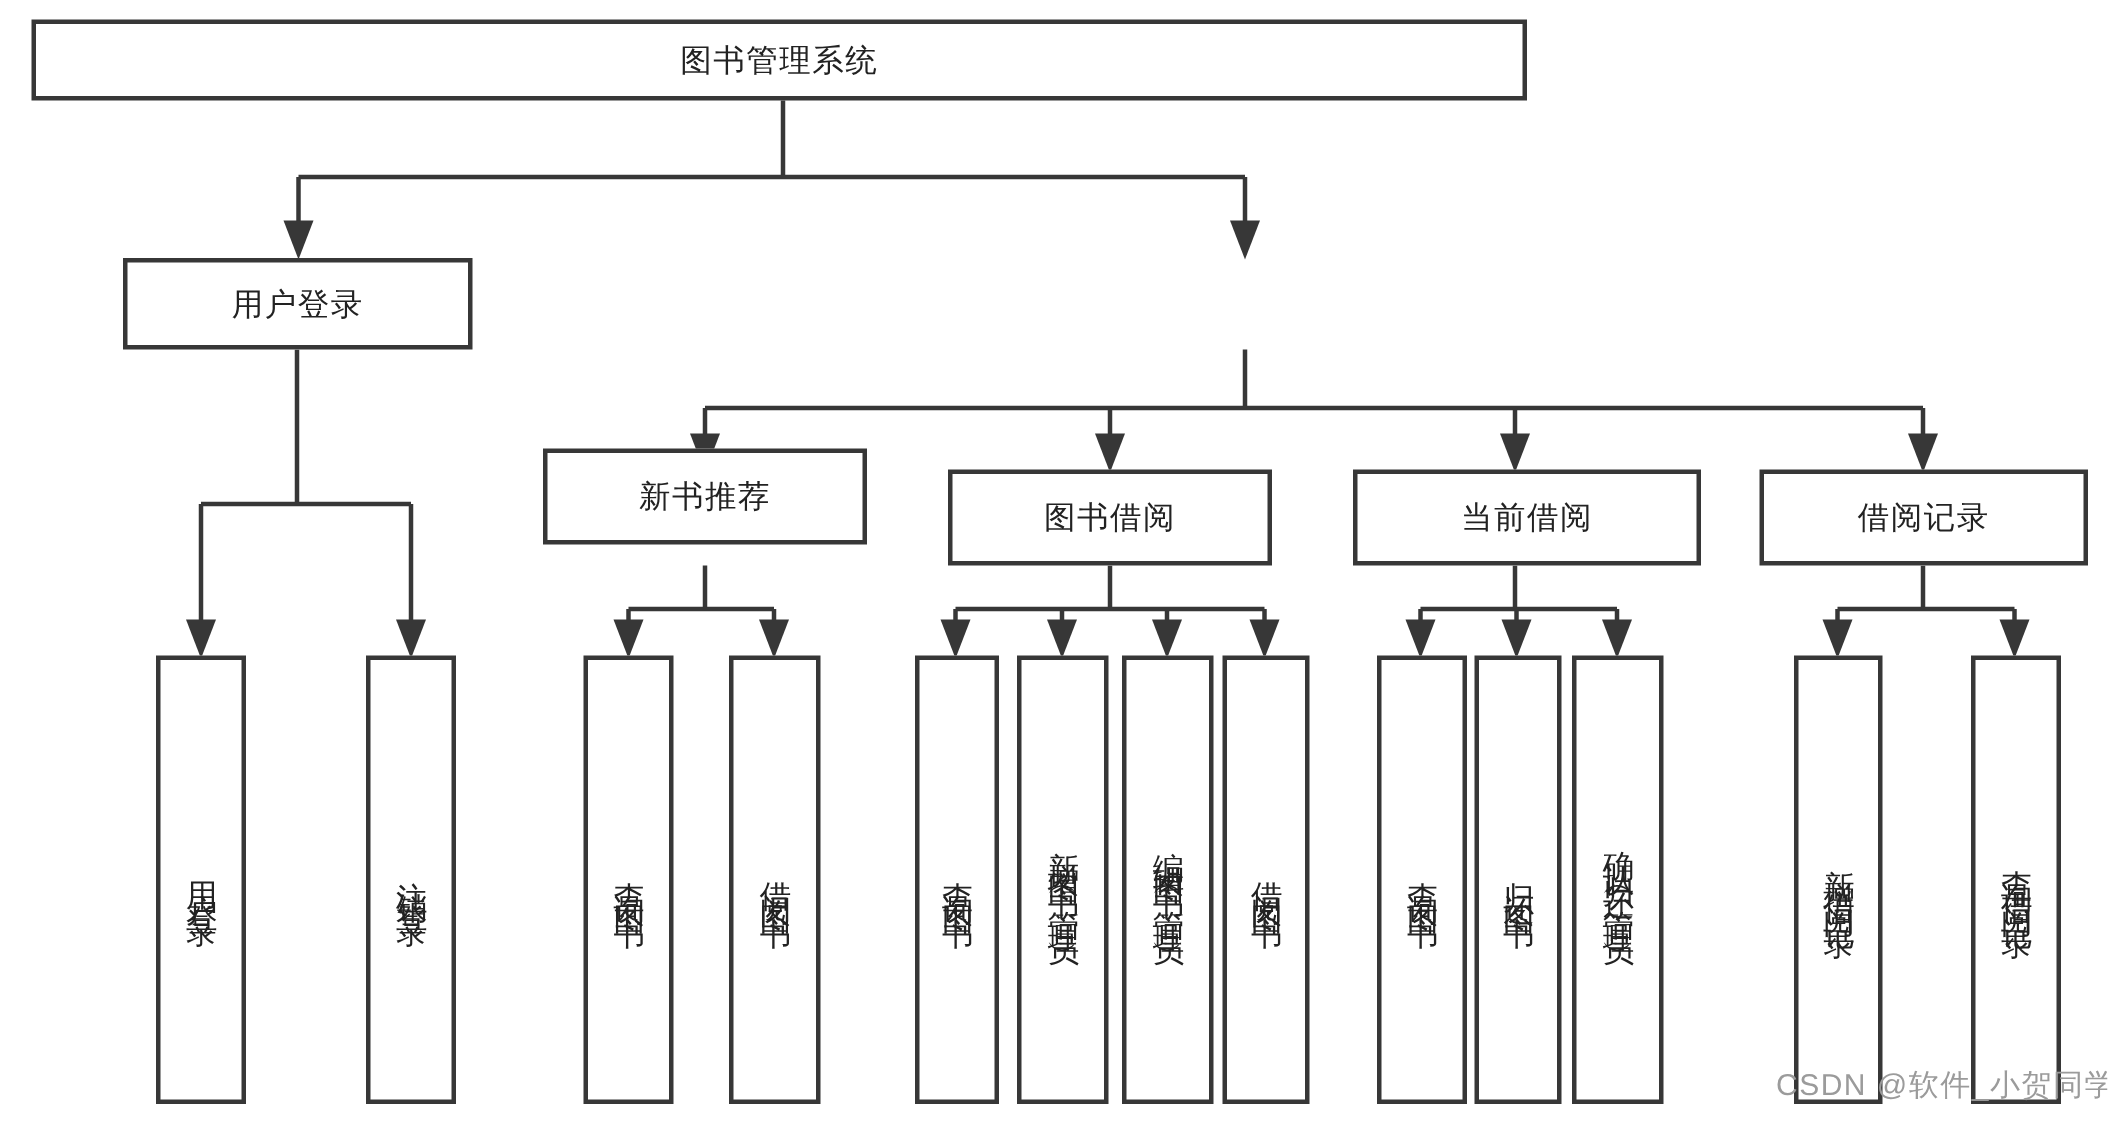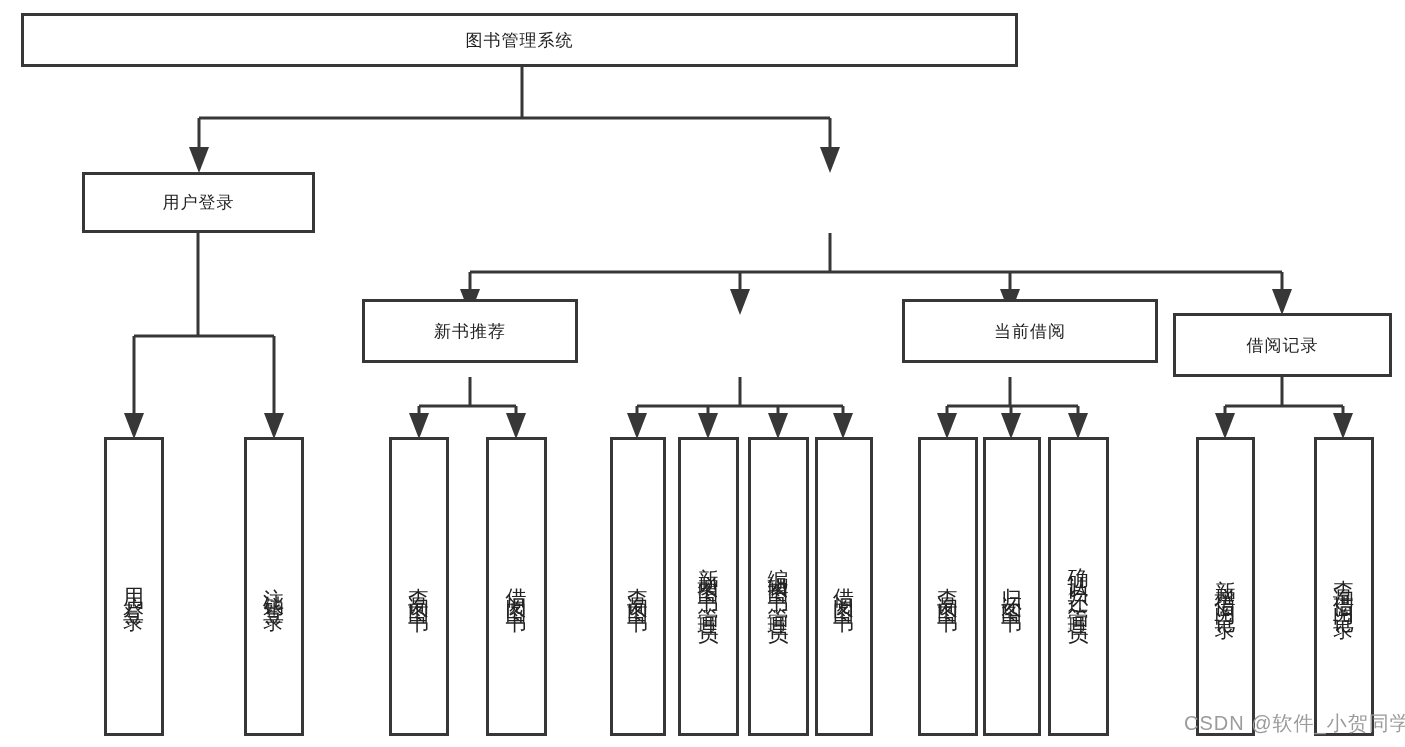--- a/index.html
+++ b/index.html
@@ -13,21 +13,21 @@
   .connectors{position:absolute;left:0;top:0;width:1405px;height:747px;}
   .node{
     position:absolute;
     box-sizing:border-box;
     border:3px solid #373737;
     background:#ffffff;
     display:flex;align-items:center;justify-content:center;
     color:#222222;
   }
   .node.h span{
-    font-size:17px;
+    font-size:21px;
     letter-spacing:1px;
     white-space:nowrap;
     color:#222222;
   }
   .node.v span{
     writing-mode:vertical-rl;
     text-orientation:mixed;
     font-size:21px;
     letter-spacing:8px;
     line-height:1;
@@ -121,21 +121,24 @@
     <span>图书管理系统</span>
   </div>
 
   <div class="node h" style="left:82px;top:172px;width:233px;height:61px">
     <span>用户登录</span>
   </div>
 
   <div class="node h" style="left:362px;top:299px;width:216px;height:64px">
     <span>新书推荐</span>
   </div>
-  <div class="node h" style="left:902px;top:299px;width:256px;height:64px">
+  <div class="node h" style="left:632px;top:313px;width:216px;height:64px">
+    <span>图书借阅</span>
+  </div>
+  <div class="node h" style="left:902px;top:313px;width:232px;height:64px">
     <span>当前借阅</span>
   </div>
   <div class="node h" style="left:1173px;top:313px;width:219px;height:64px">
     <span>借阅记录</span>
   </div>
 
   <div class="node v" style="left:104px;top:437px;width:60px;height:299px">
     <span>用户登录</span>
   </div>
   <div class="node v" style="left:244px;top:437px;width:60px;height:299px">

